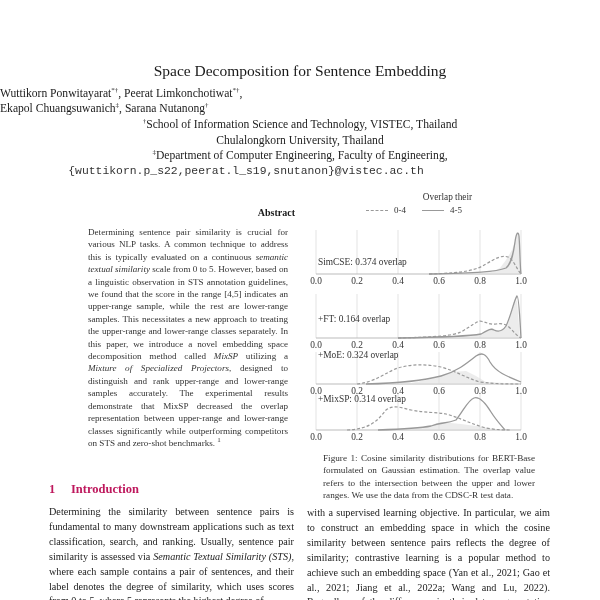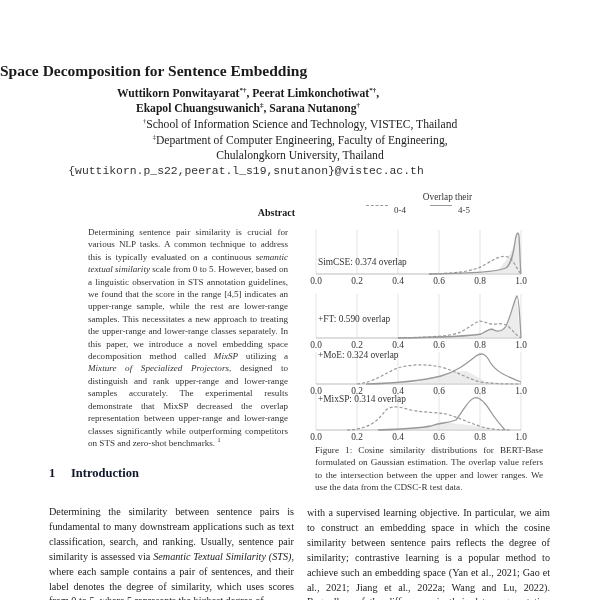--- a/index.html
+++ b/index.html
@@ -1,37 +1,37 @@
 <!DOCTYPE html>
 <html><head>
 <meta charset="utf-8">
 <style>
   html, body { margin:0; padding:0; background:#ffffff; }
   body { width:600px; height:600px; overflow:hidden; position:relative; font-family:"Liberation Serif", "DejaVu Serif", serif; color:#222; }
   .page { position:absolute; left:0; top:0; width:600px; height:600px; }
-  .title { position:absolute; top:62px; left:0; width:600px; font-weight:bold; font-size:15.5px; color:#1a1a1a; }
-  .authors { position:absolute; top:86px; left:0; width:496px; text-align:center; font-weight:bold; font-size:11.6px; line-height:15px; color:#1a1a1a; }
+  .title { position:absolute; top:62px; left:0; width:600px; text-align:center; font-weight:normal; font-size:15.5px; color:#1a1a1a; }
+  .authors { position:absolute; top:86px; left:0; width:496px; text-align:left; font-weight:normal; font-size:11.6px; line-height:15px; color:#1a1a1a; }
   .affil { position:absolute; top:117px; left:0; width:600px; text-align:center; font-size:11.6px; line-height:15.5px; color:#222; }
   .emails { position:absolute; top:164px; left:0; width:492px; text-align:center; font-family:"Liberation Mono", "DejaVu Sans Mono", monospace; font-size:11.4px; line-height:15.5px; color:#333; }
   sup { font-size:7px; vertical-align:super; line-height:0; }
   .abs-head { position:absolute; top:207px; left:80px; width:215px; text-align:right; font-weight:bold; font-size:10px; color:#1a1a1a; }
   .abs-body { position:absolute; top:226px; left:88px; width:200px; font-size:9.1px; line-height:12.4px; text-align:justify; color:#333; }
   .abs-body p { margin:0; }
-  .sec-head { position:absolute; top:466px; left:49px; font-weight:bold; font-size:12.5px; color:#0f172a; }
+  .sec-head { position:absolute; top:482px; left:49px; font-weight:bold; font-size:12.5px; color:#be185d; }
   .sec-head .num { display:inline-block; width:22px; }
   .col-text { position:absolute; font-size:10.2px; line-height:14.9px; text-align:justify; color:#222; }
   .col-left { top:505px; left:49px; width:245px; }
   .col-right { top:506px; left:307px; width:243px; }
   .col-text p { margin:0; }
   .caption { position:absolute; top:438px; left:309px; width:240px; font-size:9.2px; line-height:12.3px; text-align:justify; color:#333; }
-  .caption p { margin:6px; }
+  .caption p { margin:14px; }
   .figure { position:absolute; top:188px; left:300px; width:245px; height:248px; }
   .legend-title { position:absolute; top:4px; left:0; width:245px; text-align:center; font-size:9.3px; color:#333; transform:translateX(25px); }
   .legend { position:absolute; top:17px; left:0; width:245px; font-size:9px; color:#333; }
-  .legend-item { position:absolute; top:0; display:flex; gap:6px; }
+  .legend-item { position:absolute; top:0; display:flex; align-items:center; gap:6px; }
   .legend-line { width:22px; height:0; border-top:1.2px dashed #999; }
   .legend-line.solid { border-top:1.4px solid #999; }
   .panel { position:absolute; left:16px; width:194px; }
   .panel svg { position:absolute; left:0; top:0; overflow:visible; }
   .panel-label { position:absolute; font-size:9.4px; color:#333; white-space:nowrap; background:rgba(255,255,255,0.0); }
   .ticks { position:absolute; left:-8px; width:222px; font-size:9.4px; color:#333; }
   .ticks span { position:absolute; transform:translateX(-50%); }
 </style>
 </head>
 <body>
@@ -44,22 +44,22 @@
     <div>
       <span>Wuttikorn Ponwitayarat</span><sup>*†</sup><span>, </span><span>Peerat Limkonchotiwat</span><sup>*†</sup><span>,</span>
     </div>
     <div>
       <span>Ekapol Chuangsuwanich</span><sup>‡</sup><span>, </span><span>Sarana Nutanong</span><sup>†</sup>
     </div>
   </div>
 
   <div class="affil">
     <div><sup>†</sup><span>School of Information Science and Technology, VISTEC, Thailand</span></div>
+    <div><span>Chulalongkorn University, Thailand</span></div>
     <div><sup>‡</sup><span>Department of Computer Engineering, Faculty of Engineering,</span></div>
-    <div><span>Chulalongkorn University, Thailand</span></div>
   </div>
 
   <div class="emails">
     <div>{wuttikorn.p_s22,peerat.l_s19,snutanon}@vistec.ac.th</div>
   </div>
 
   <div class="abs-head">Abstract</div>
   <div class="abs-body">
     <p><span>Determining sentence pair similarity is crucial for various NLP tasks. A common technique to address this is typically evaluated on a continuous </span><em>semantic textual similarity</em><span> scale from 0 to 5. However, based on a linguistic observation in STS annotation guidelines, we found that the score in the range [4,5] indicates an upper-range sample, while the rest are lower-range samples. This necessitates a new approach to treating the upper-range and lower-range classes separately. In this paper, we introduce a novel embedding space decomposition method called </span><em>MixSP</em><span> utilizing a </span><em>Mixture of Specialized Projectors</em><span>, designed to distinguish and rank upper-range and lower-range samples accurately. The experimental results demonstrate that MixSP decreased the overlap representation between upper-range and lower-range classes significantly while outperforming competitors on STS and zero-shot benchmarks.</span> <sup>1</sup></p>
   </div>
@@ -74,21 +74,21 @@
     <p>with a supervised learning objective. In particular, we aim to construct an embedding space in which the cosine similarity between sentence pairs reflects the degree of similarity; contrastive learning is a popular method to achieve such an embedding space (Yan et al., 2021; Gao et al., 2021; Jiang et al., 2022a; Wang and Lu, 2022). Regardless of the differences in their data augmentation strate-</p>
   </div>
 
   <div class="figure">
     <div class="legend-title">Overlap their</div>
     <div class="legend">
       <div class="legend-item" style="left:66px;">
         <span class="legend-line"></span>
         <span>0-4</span>
       </div>
-      <div class="legend-item" style="left:130px;">
+      <div class="legend-item" style="left:122px;">
         <span class="legend-line solid"></span>
         <span>4-5</span>
       </div>
     </div>
 
     <div class="panel" style="top:40px; height:62px;">
       <svg width="205" height="48">
         <g stroke="#e3e3e3" stroke-width="1">
           <line x1="0" y1="2" x2="0" y2="46"></line>
             <line x1="41" y1="2" x2="41" y2="46"></line>
@@ -121,21 +121,21 @@
             <line x1="82" y1="2" x2="82" y2="46"></line>
             <line x1="123" y1="2" x2="123" y2="46"></line>
             <line x1="164" y1="2" x2="164" y2="46"></line>
             <line x1="205" y1="2" x2="205" y2="46"></line>
         </g>
         <line x1="0" y1="46" x2="205" y2="46" stroke="#bbb" stroke-width="1"></line>
         <path d="M82,46 L150,44 L164,42 L176,36 L184,40 L192,32 L198,12 L201,8 L204,46 Z" fill="#e0e0e0" opacity="0.6"></path>
         <path d="M82,46 C120,45 135,44 145,40 C155,34 160,30 164,29 C170,30 174,33 180,32 C186,31 190,32 194,36 C198,40 201,44 205,46" fill="none" stroke="#999" stroke-width="1.2" stroke-dasharray="3,2"></path>
         <path d="M82,46 C140,45 155,44 165,42 C172,38 175,36 178,38 C182,40 186,40 190,34 C195,24 198,8 201,4 C203,4 204,30 205,46" fill="none" stroke="#999" stroke-width="1.3"></path>
       </svg>
-      <div class="panel-label" style="left:2px; top:22px;">+FT: 0.590 overlap</div>
+      <div class="panel-label" style="left:2px; top:22px;">+FT: 0.164 overlap</div>
       <div class="ticks" style="top:48px;">
         <span style="left:8px;">0.0</span>
         <span style="left:49px;">0.2</span>
         <span style="left:90px;">0.4</span>
         <span style="left:131px;">0.6</span>
         <span style="left:172px;">0.8</span>
         <span style="left:213px;">1.0</span>
       </div>
     </div>
 

